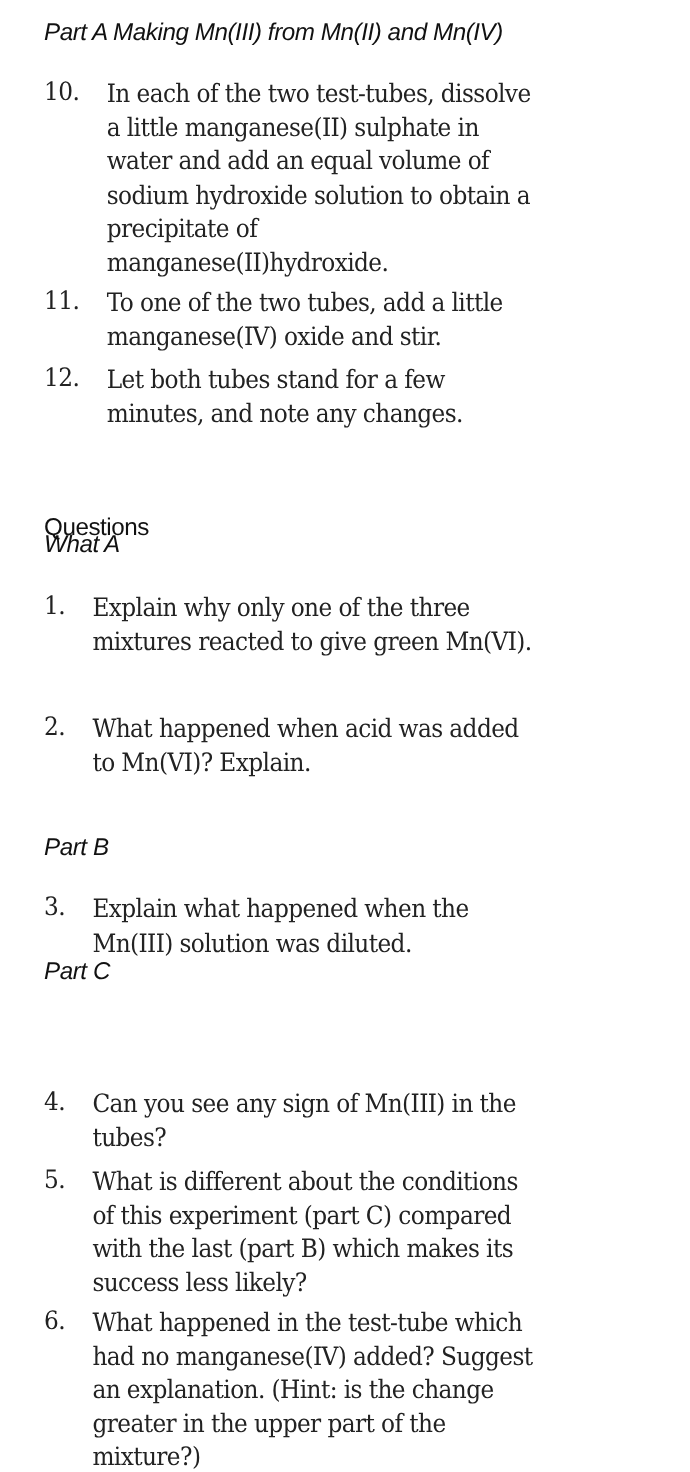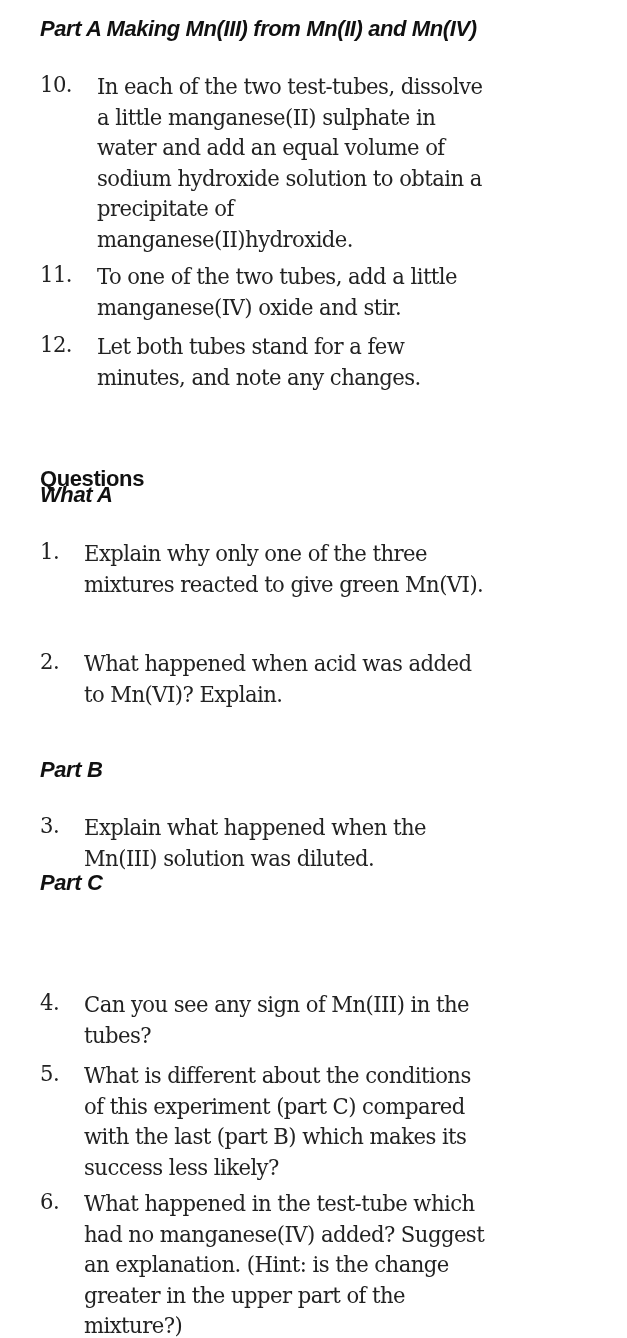--- a/index.html
+++ b/index.html
@@ -11,21 +11,21 @@
       width: 627px;
       height: 1338px;
       position: relative;
       overflow: hidden;
       color: #1a1a1a;
     }
     .heading {
       position: absolute;
       left: 40px;
       font-family: "Liberation Sans", sans-serif;
-      font-weight: bold;
+      font-weight: normal;
       font-size: 22px;
       letter-spacing: -0.4px;
       color: #111111;
       white-space: nowrap;
     }
     .italic { font-style: italic; }
     .item {
       position: absolute;
       left: 0;
       width: 627px;

